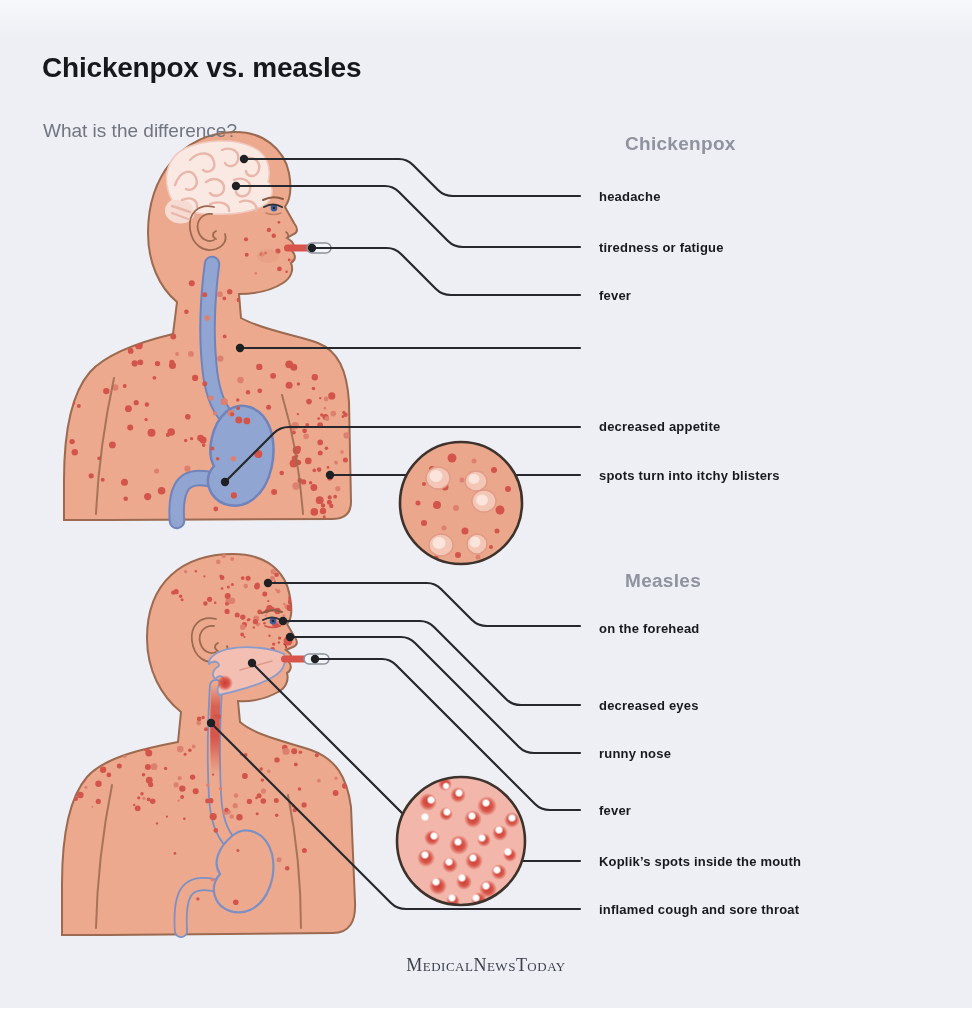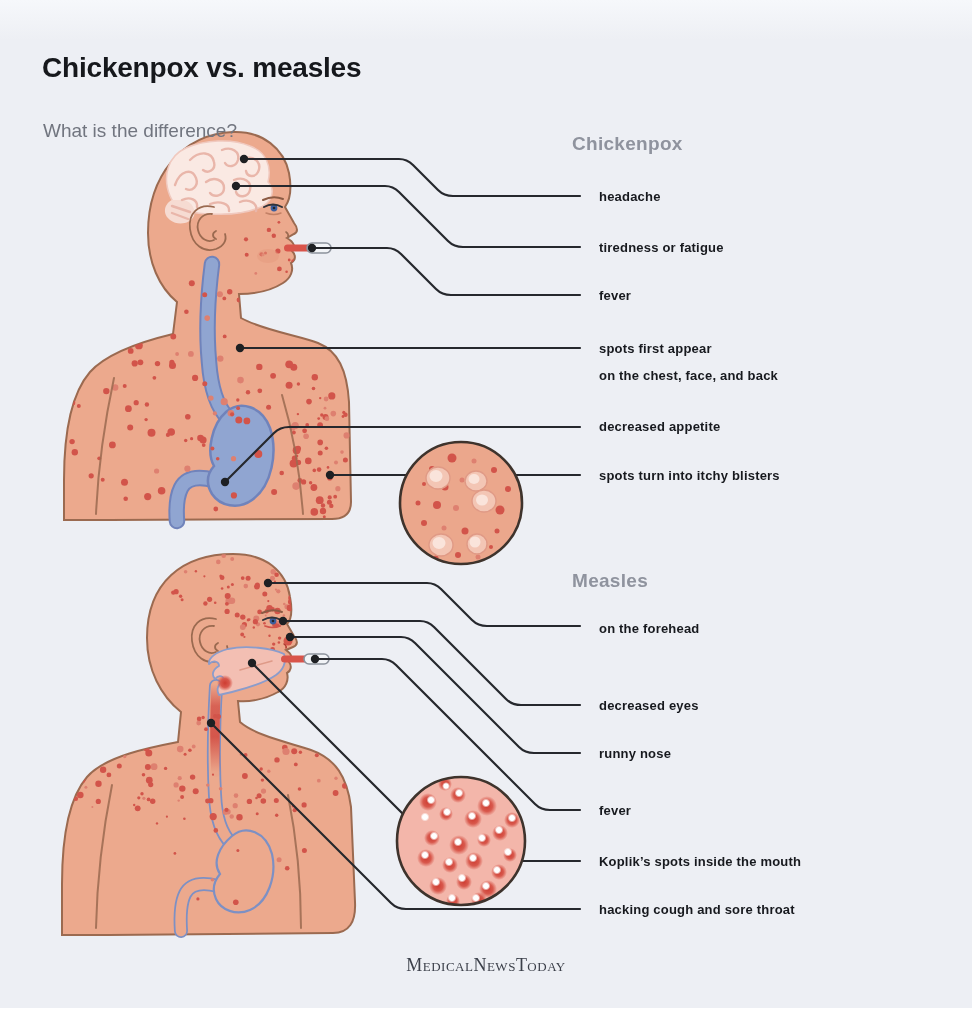--- a/index.html
+++ b/index.html
@@ -10,21 +10,21 @@
   }
   html,body{margin:0;padding:0;}
   #page{position:relative;width:972px;height:1008px;overflow:hidden;
         background:linear-gradient(180deg,#F6F8FB 0%,var(--background) 4%,var(--background) 100%);
         font-family:"Liberation Sans",sans-serif;}
   #art{position:absolute;left:0;top:0;}
   .title{position:absolute;left:42px;top:52px;font-size:28px;font-weight:700;
          letter-spacing:-.2px;color:var(--title_text);}
   .subtitle{position:absolute;left:43px;top:88px;font-size:19px;font-weight:400;
             color:#71757F;margin-top:32px;}
-  .sec-head{position:absolute;left:572px;font-size:19px;font-weight:700;
+  .sec-head{position:absolute;left:625px;font-size:19px;font-weight:700;
             letter-spacing:.3px;color:var(--muted_text);text-align:center;}
   .sym{position:absolute;left:599px;font-size:13px;font-weight:700;line-height:27px;
        letter-spacing:.2px;color:var(--label_text);}
   .sym span{display:block;}
   .footer-brand{position:absolute;left:0;right:0;top:955px;text-align:center;
       font-family:"Liberation Serif",serif;font-size:18px;font-variant:small-caps;
       letter-spacing:.5px;color:var(--footer_text);}
   
   .skin{fill:var(--skin,#ECA98D);stroke:var(--skin_outline,#9B6A50);stroke-width:2;}
   .crease{fill:none;stroke:var(--skin_outline,#9B6A50);stroke-width:2;stroke-linecap:round;opacity:.85;}
@@ -698,24 +698,20 @@
       <span></span>
     </div>
   <div class="sym" style="top:234px">
       <span>tiredness or fatigue</span>
       <span></span>
     </div>
   <div class="sym" style="top:282px">
       <span>fever</span>
       <span></span>
     </div>
-  <div class="sym" style="top:335px">
-      <span>spots first appear</span>
-      <span>on the chest, face, and back</span>
-    </div>
   <div class="sym" style="top:413px">
       <span>decreased appetite</span>
       <span></span>
     </div>
   <div class="sym" style="top:462px">
       <span>spots turn into itchy blisters</span>
       <span></span>
     </div>
 
   <div class="sec-head" style="top:570px">Measles</div>
@@ -732,18 +728,18 @@
     </div>
   <div class="sym" style="top:797px">
       <span>fever</span>
       <span></span>
     </div>
   <div class="sym" style="top:848px">
       <span>Koplik’s spots inside the mouth</span>
       <span></span>
     </div>
   <div class="sym" style="top:896px">
-      <span>hacking cough and sore throat</span>
+      <span>inflamed cough and sore throat</span>
       <span></span>
     </div>
 
   <div class="footer-brand"><span>Medical</span><span>News</span><span>Today</span></div>
 </div>
 
 </body></html>

